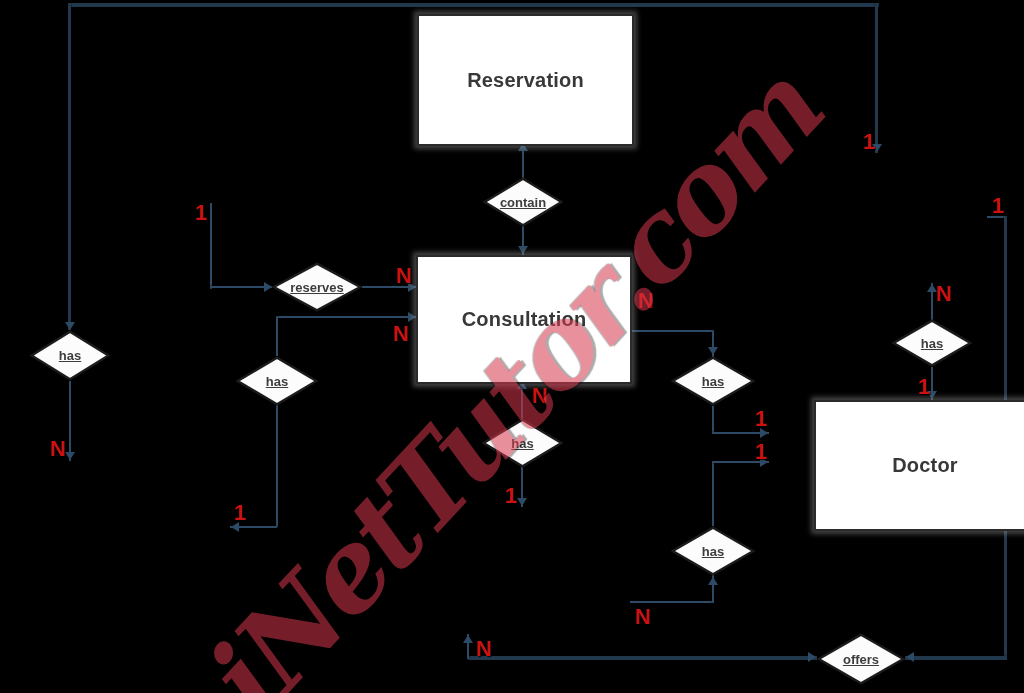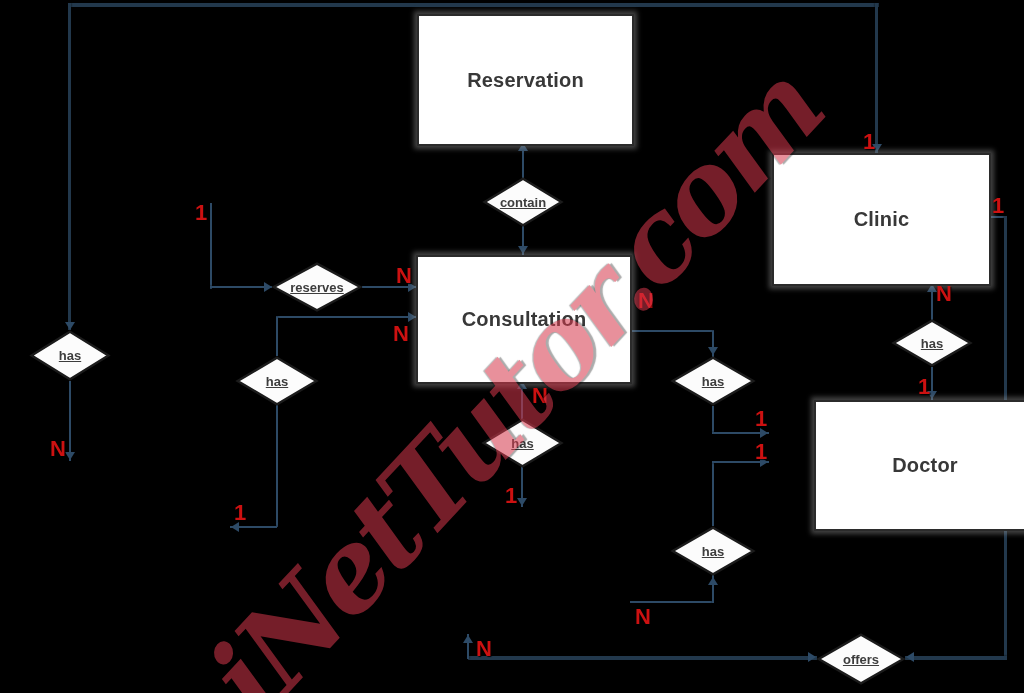--- a/index.html
+++ b/index.html
@@ -120,23 +120,20 @@
   <div class="ar u" style="left:927px;top:284px;"></div>
   <div class="ar d" style="left:927px;top:391px;"></div>
   <div class="ar u" style="left:708px;top:577px;"></div>
   <div class="ar l" style="left:906px;top:652px;"></div>
   <div class="ar r" style="left:808px;top:652px;"></div>
   <div class="ar u" style="left:463px;top:635px;"></div>
 
   <div class="entity" style="left:417px;top:14px;width:213px;height:128px;">
     <span>Reservation</span>
   </div>
-  <div class="entity" style="left:772px;top:153px;width:215px;height:129px;">
-    <span>Clinic</span>
-  </div>
   <div class="entity" style="left:416px;top:255px;width:212px;height:125px;">
     <span>Consultation</span>
   </div>
   <div class="entity" style="left:814px;top:400px;width:218px;height:127px;justify-content:center;">
     <span>Doctor</span>
   </div>
 
   <div class="diamond" style="left:483px;top:177px;width:80px;height:50px;">
     <svg viewBox="0 0 100 60" preserveAspectRatio="none">
         <polygon points="50,2 98,30 50,58 2,30"></polygon>

